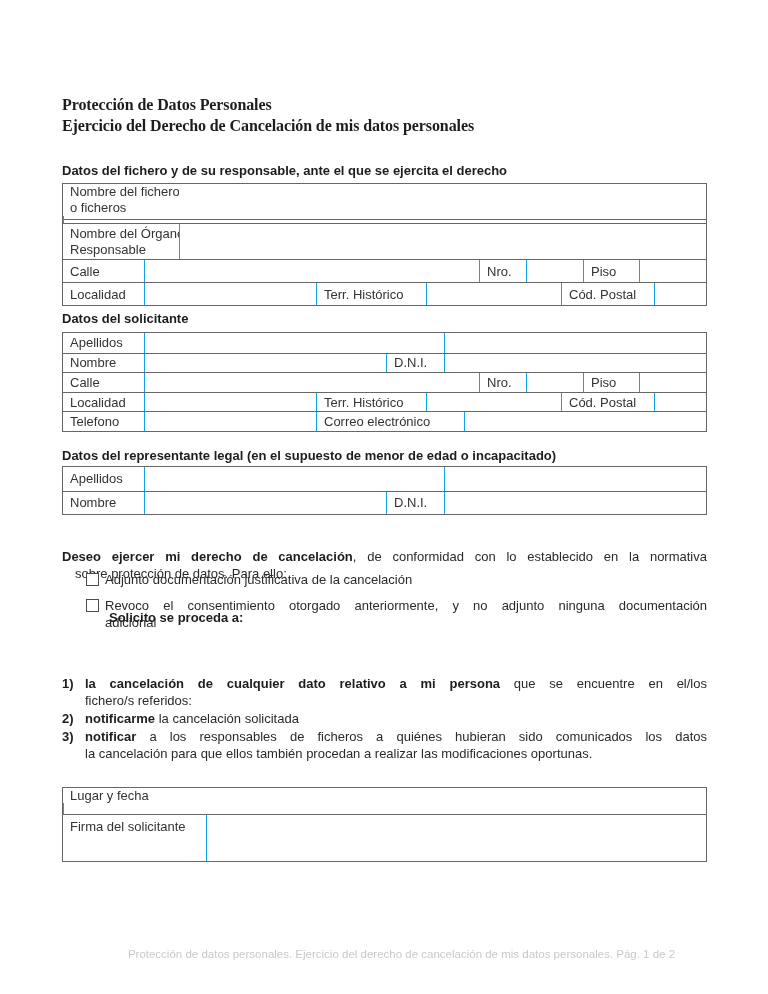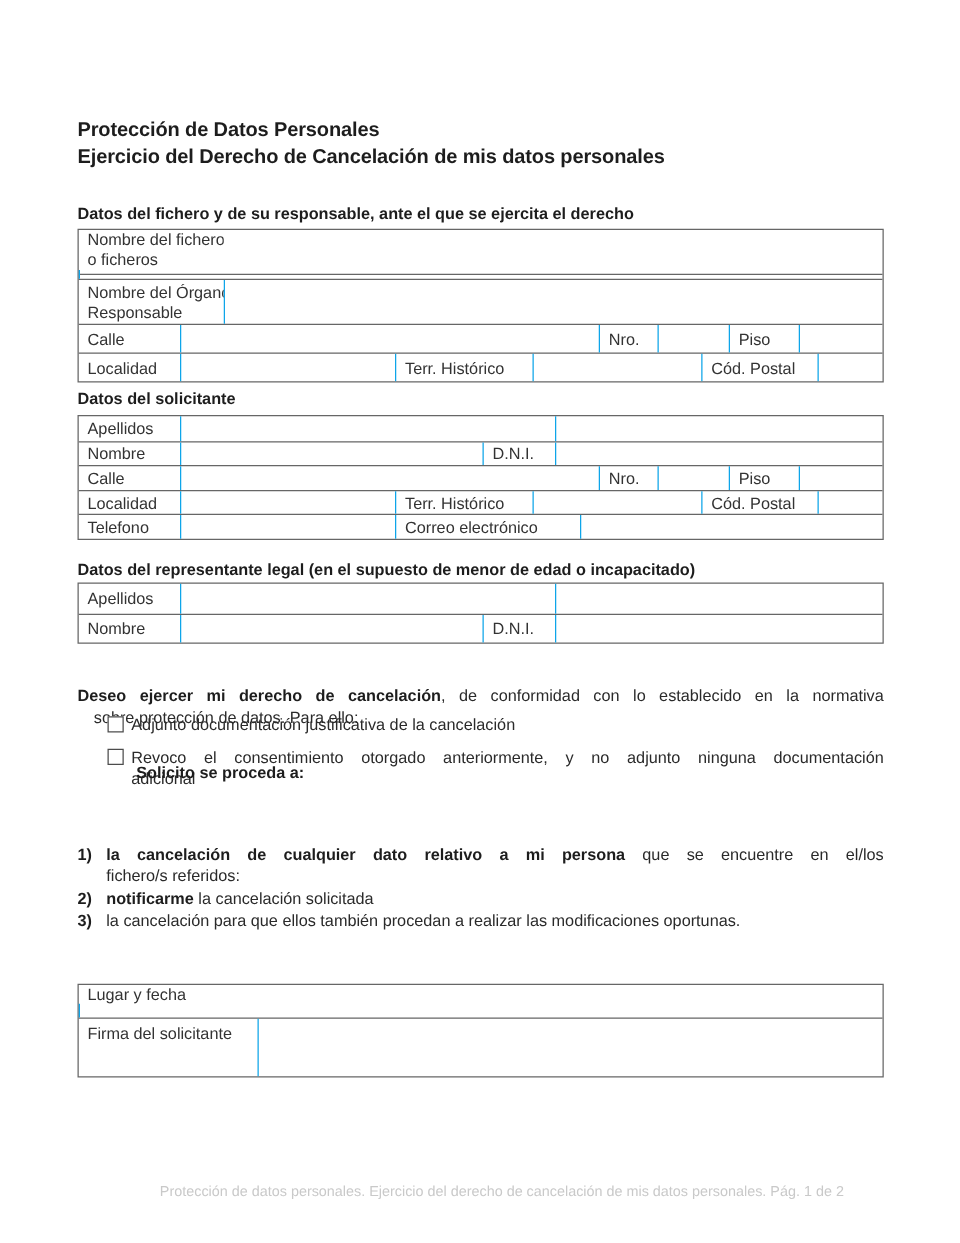--- a/index.html
+++ b/index.html
@@ -6,21 +6,21 @@
   html, body { margin: 0; padding: 0; }
   body {
     width: 768px; height: 994px; background: #ffffff;
     font-family: "Liberation Sans", "DejaVu Sans", sans-serif;
     color: #2e2e2e;
     -webkit-font-smoothing: antialiased;
   }
   .page { position: relative; width: 768px; height: 994px; overflow: hidden; background: #fff; }
   .content { position: absolute; left: 62px; top: 0; width: 645px; }
 
-  .doc-title { position: absolute; left: 0; top: 94px; font-size: 16px; font-weight: bold; color: #1d1d1d; line-height: 21px; letter-spacing: -0.1px; }
+  .doc-title { position: absolute; left: 0; top: 94px; font-size: 16px; font-weight: bold; color: #1d1d1d; line-height: 21px; letter-spacing: -0.1px; font-family: Liberation Serif, serif; }
 
   .sec-heading { position: absolute; left: 0; font-size: 13px; font-weight: bold; color: #1d1d1d; line-height: 15px; white-space: nowrap; }
   .h-fichero       { top: 163px; }
   .h-solicitante   { top: 311px; }
   .h-representante { top: 448px; }
   .h-solicito      { top: 610px; margin-left: 47px; }
 
   
   .ftable { position: absolute; left: 0; width: 645px; border: 1px solid #666; background: #fff; }
   .t-fichero       { top: 183px; }
@@ -211,20 +211,23 @@
         <span class="nline">fichero/s referidos:</span>
       </div>
       <div class="req-item">
         <span class="req-num">2)</span>
         <span class="nline">
           <b>notificarme</b><span> la cancelación solicitada</span>
         </span>
       </div>
       <div class="req-item">
         <span class="req-num">3)</span>
+        <span class="jline">
+          <b>notificar</b><span> a los responsables de ficheros a quiénes hubieran sido comunicados los datos</span>
+        </span>
         <span class="nline">la cancelación para que ellos también procedan a realizar las modificaciones oportunas.</span>
       </div>
     </div>
 
     <div class="ftable t-firma">
       <div class="trow h26">
         <div class="cell fx w143">Lugar y fecha</div>
         <div class="cell fill"></div>
       </div>
       <div class="trow h47">

